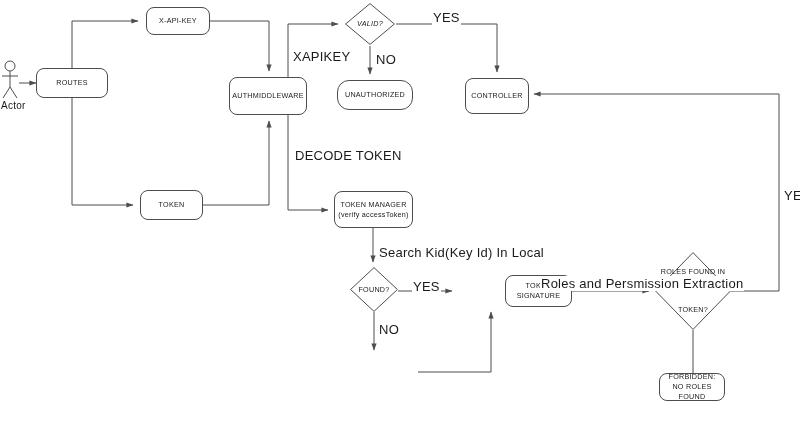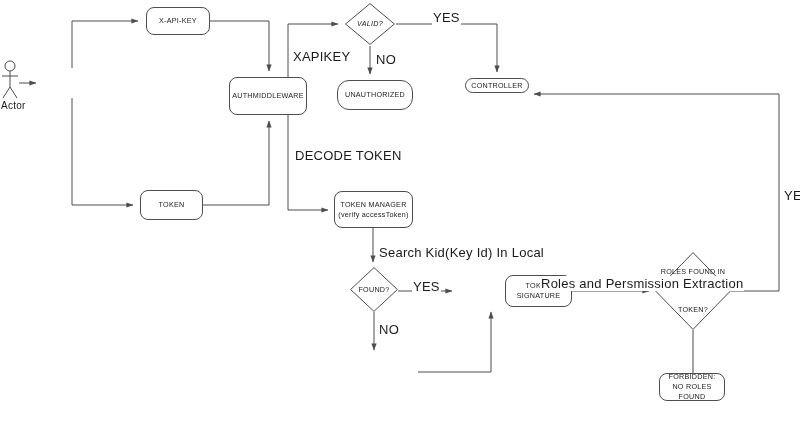--- a/index.html
+++ b/index.html
@@ -135,20 +135,23 @@
       <circle cx="10" cy="66" r="5"></circle>
       <path d="M10,71 L10,87"></path>
       <path d="M2,76 L18,76"></path>
       <path d="M10,87 L3,98"></path>
       <path d="M10,87 L17,98"></path>
     </g>
   </svg>
 
   <div class="actor-label" style="left:1px; top:100px;">Actor</div>
 
+  <div class="node round" style="left:36px; top:68px; width:72px; height:30px;">
+    <span>ROUTES</span>
+  </div>
 
   <div class="node round" style="left:140px; top:190px; width:63px; height:30px;">
     <span>TOKEN</span>
   </div>
 
   <div class="node round" style="left:146px; top:7px; width:64px; height:28px;">
     <span>X-API-KEY</span>
   </div>
 
   <div class="node sharp" style="left:229px; top:77px; width:78px; height:38px;">
@@ -159,21 +162,21 @@
     <svg width="50" height="42" viewBox="0 0 50 42" xmlns="http://www.w3.org/2000/svg">
       <polygon points="25,0.6 49.4,21 25,41.4 0.6,21" fill="#ffffff" stroke="#4d4d4d" stroke-width="1"></polygon>
     </svg>
     <div class="diamond-label">VALID?</div>
   </div>
 
   <div class="node round" style="left:337px; top:80px; width:76px; height:30px;border-radius:12px;">
     <span>UNAUTHORIZED</span>
   </div>
 
-  <div class="node round" style="left:465px; top:78px; width:64px; height:15px;">
+  <div class="node round" style="left:465px; top:78px; width:64px; height:36px;">
     <span>CONTROLLER</span>
   </div>
 
   <div class="node round" style="left:334px; top:191px; width:79px; height:37px; flex-direction:column;">
     <span>TOKEN MANAGER</span>
     <span>(verify accessToken)</span>
   </div>
 
   <div class="diamond-wrap" style="left:350px; top:267px; width:48px; height:45px;">
     <svg width="48" height="45" viewBox="0 0 48 45" xmlns="http://www.w3.org/2000/svg">

